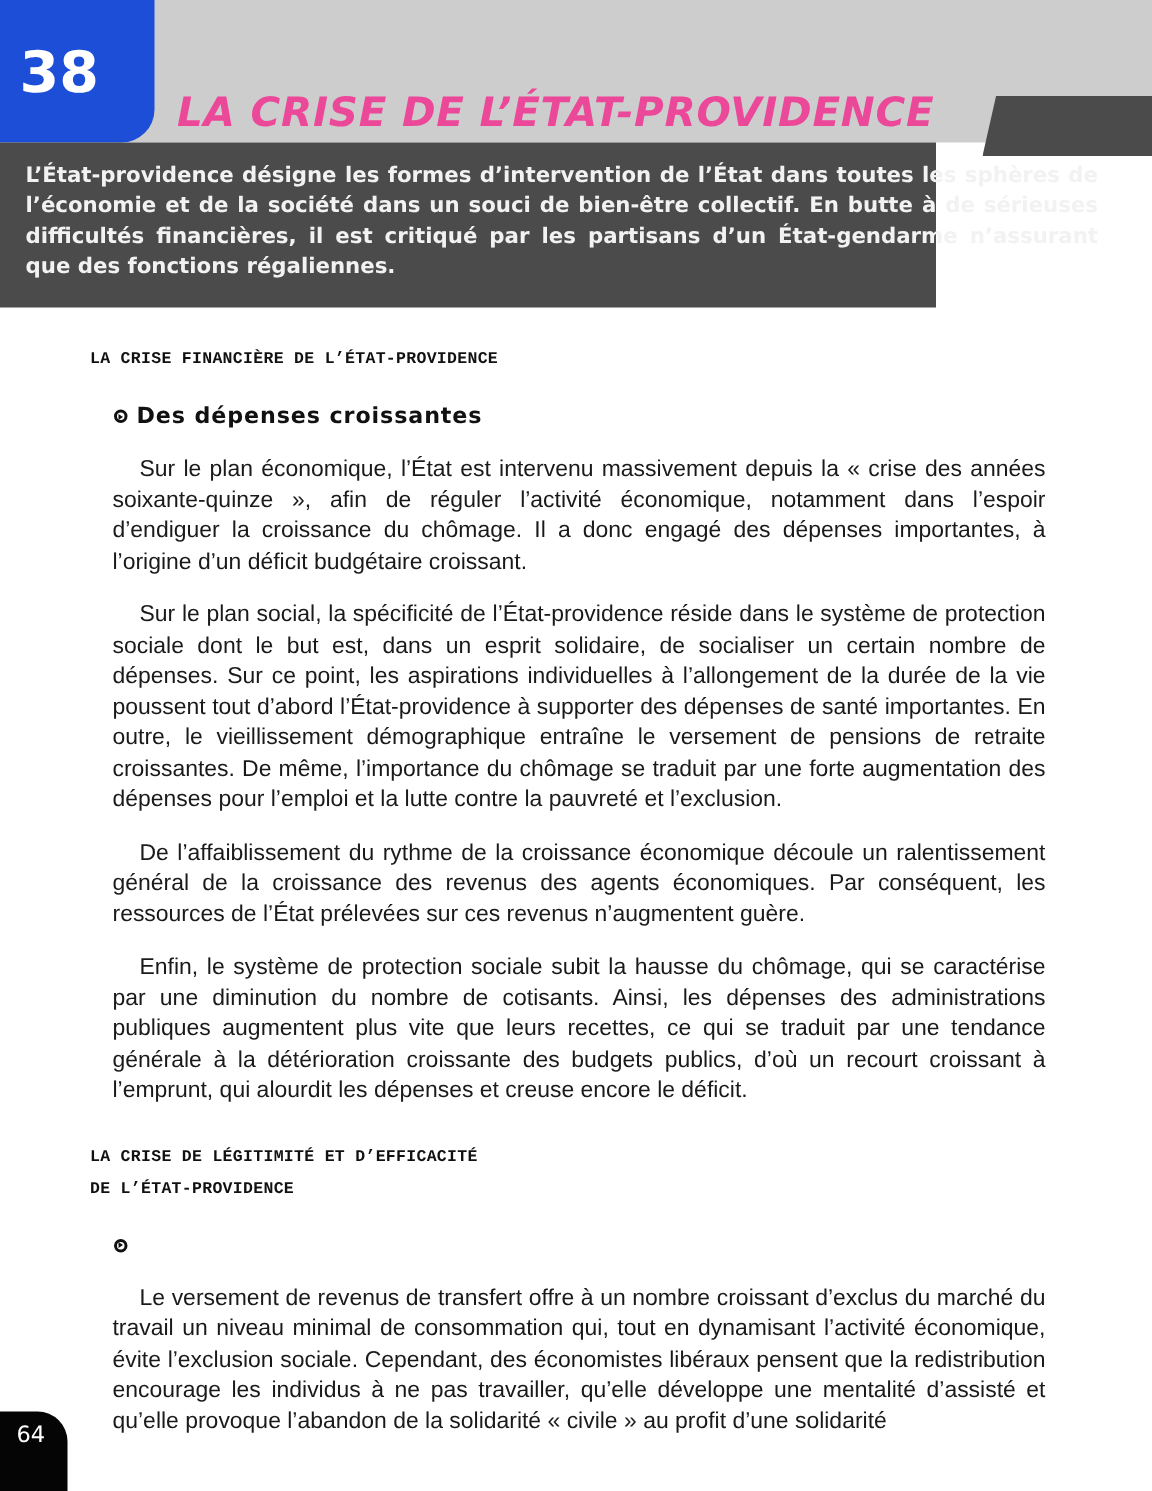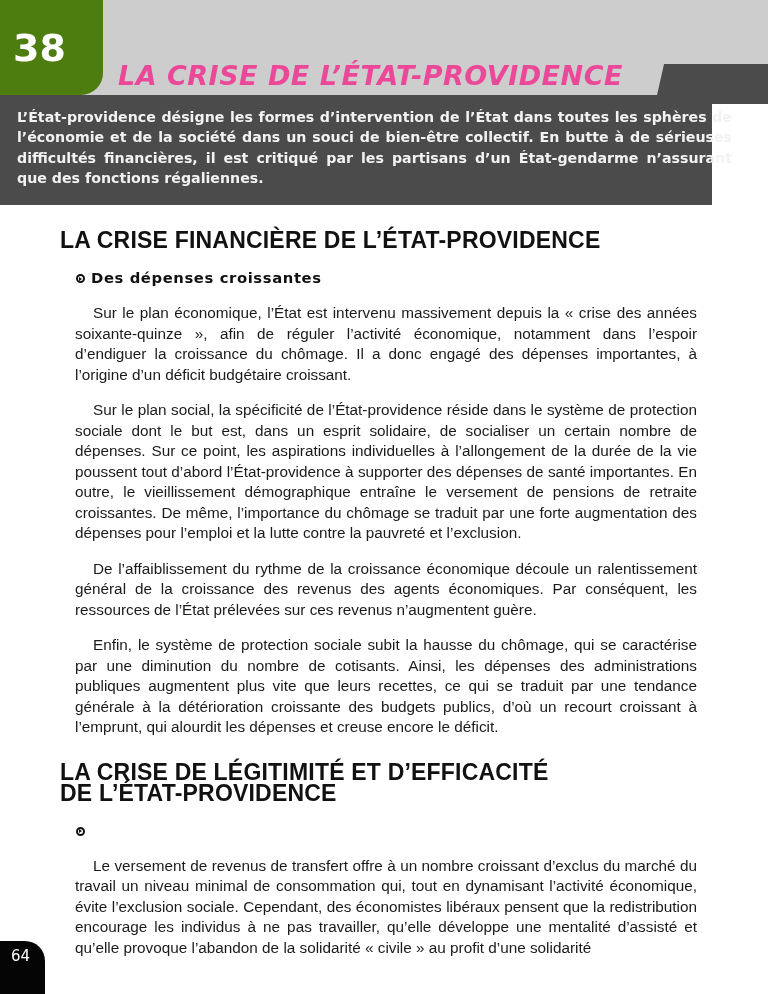--- a/index.html
+++ b/index.html
@@ -1,31 +1,31 @@
 <!DOCTYPE html>
 <html><head>
 <meta charset="utf-8">
 <style>
   html, body { margin:0; padding:0; }
   body { width:768px; height:994px; background:#ffffff; position:relative; overflow:hidden;
          font-family:"Liberation Sans", sans-serif; color:#1a1a1a; }
   .top-light { position:absolute; left:0; top:0; width:768px; height:95px; background:#cdcdcd; }
   .top-dark-right { position:absolute; left:655px; top:64px; width:113px; height:40px; background:#4b4b4b;
          clip-path:polygon(8% 0,100% 0,100% 100%,0 100%); }
-  .num-block { position:absolute; left:0; top:0; width:103px; height:95px; background:#4d7c0f;
+  .num-block { position:absolute; left:0; top:0; width:103px; height:95px; background:#1d4ed8;
          border-bottom-right-radius:22px; }
   .chapter-number { position:absolute; left:13px; top:26px; font-size:38px; font-weight:bold; color:#ffffff;
          font-family:"DejaVu Sans", sans-serif; letter-spacing:0px; }
   .chapter-title { position:absolute; left:118px; top:60px; font-size:27px; font-weight:bold; font-style:italic;
          color:#ec4899; font-family:"DejaVu Sans", sans-serif; letter-spacing:0.5px; }
-  .intro { position:absolute; left:0; top:95px; width:712px; height:110px; background:#4b4b4b; }
+  .intro { position:absolute; left:0; top:95px; width:624px; height:110px; background:#4b4b4b; }
   .intro-text { position:absolute; left:17px; top:12px; width:715px; color:#f2f2f2; font-weight:bold;
          font-size:14.2px; line-height:20.3px; text-align:justify; font-family:"DejaVu Sans", sans-serif; }
   .content { position:absolute; left:60px; top:230px; width:652px; font-size:15.3px; line-height:20.5px; }
-  h2 { font-family:Liberation Sans, sans-serif; font-weight:bold; font-size:23px; line-height:21px; margin:0;
+  h2 { font-family:Liberation Mono, monospace; font-weight:bold; font-size:11px; line-height:21px; margin:0;
        color:#111; letter-spacing:0.2px; }
   h3 { font-family:"DejaVu Sans", sans-serif; font-weight:bold; font-size:14.8px; margin:16px; line-height:19px;
        color:#111; letter-spacing:0.6px; }
   .bullet { display:inline-block; width:9px; height:9px; border:2.3px solid #111; border-radius:50%;
        margin-right:6px; position:relative; top:0px; box-sizing:border-box; }
   .bullet::after { content:""; position:absolute; left:1px; top:0.5px; width:0; height:0;
        border-left:3px solid #111; border-top:2px solid transparent; border-bottom:2px solid transparent; }
   p { margin:15px; text-indent:18px; text-align:justify; }
   .sec1-title { margin-top:0px; }
   .sub { margin-top:17px; }

